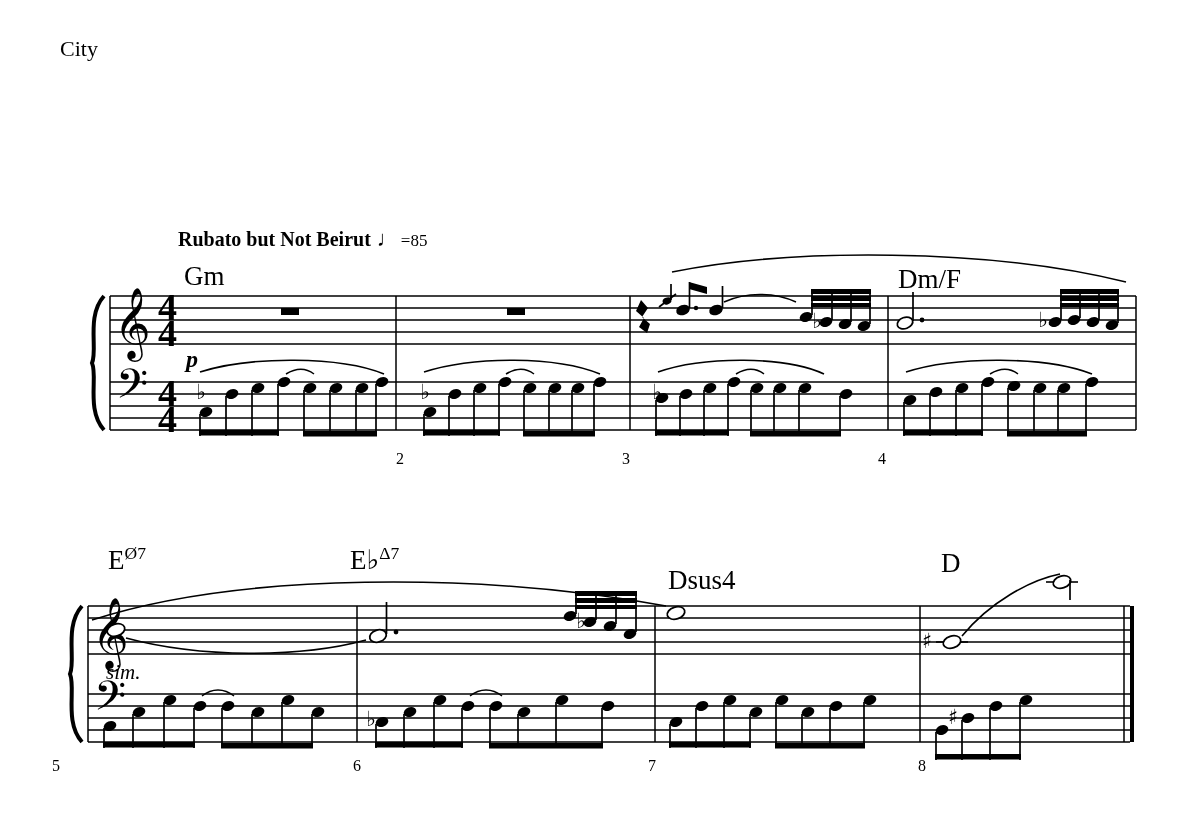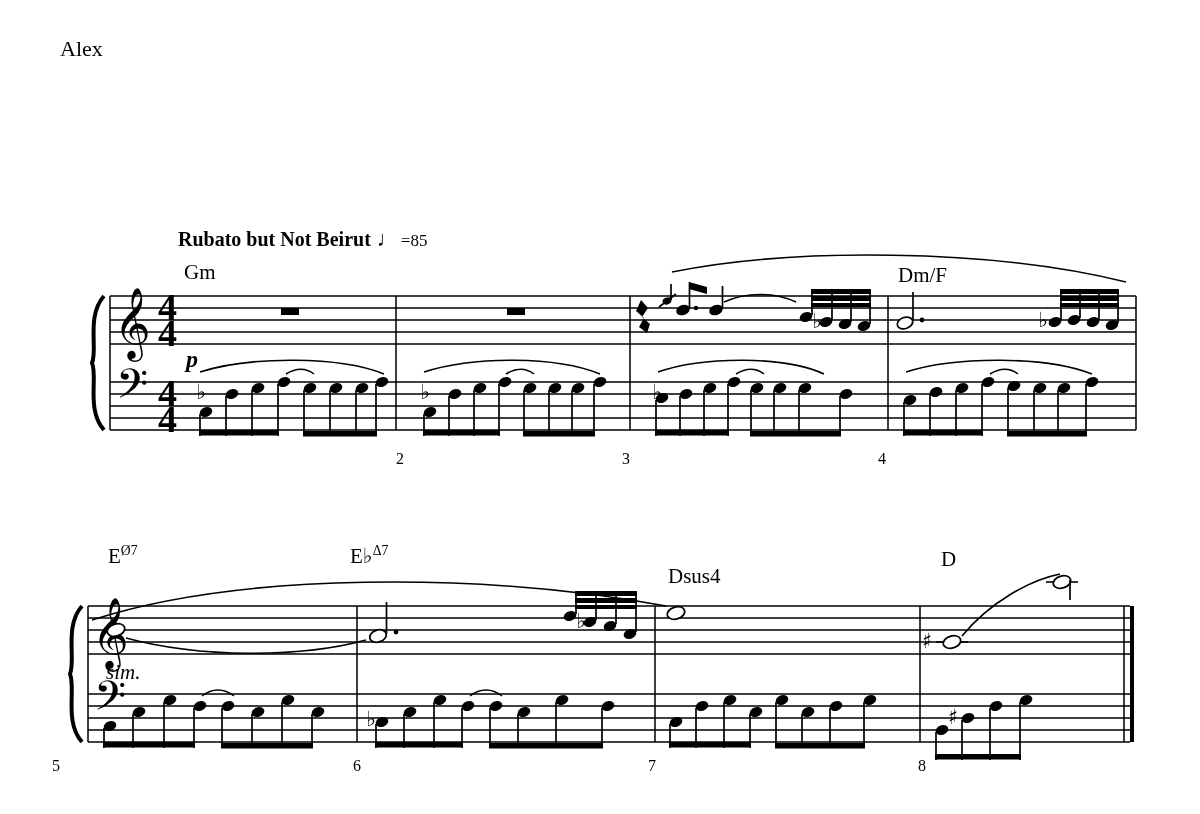--- a/index.html
+++ b/index.html
@@ -59,21 +59,21 @@
     font-weight: normal;
     padding: 0 2px 0 6px;
   }
   .tempo-mark .bpm {
     font-size: 17px;
     font-weight: normal;
   }
   
   .chord {
     position: absolute;
-    font-size: 21px;
+    font-size: 27px;
     font-family: "Liberation Serif", serif;
     white-space: nowrap;
   }
   .chord sup {
     font-size: 0.65em;
     vertical-align: super;
   }
   
   .measure-num {
     position: absolute;
@@ -111,21 +111,21 @@
     font-weight: bold;
     font-size: 38px;
     fill: #000;
   }
 </style>
 </head>
 <body>
 
 <div class="sheet">
 
-  <div class="instrument-label">Alex</div>
+  <div class="instrument-label">City</div>
 
   <div class="tempo-mark">
     <span>Rubato but Not Beirut</span><span class="note-glyph">♩</span><span class="bpm">=</span><span class="bpm">85</span>
   </div>
 
   <div class="chord" style="left:184px; top:259px;">
     <span>Gm</span><sup></sup>
   </div>
   <div class="chord" style="left:898px; top:262px;">
     <span>Dm/F</span><sup></sup>

